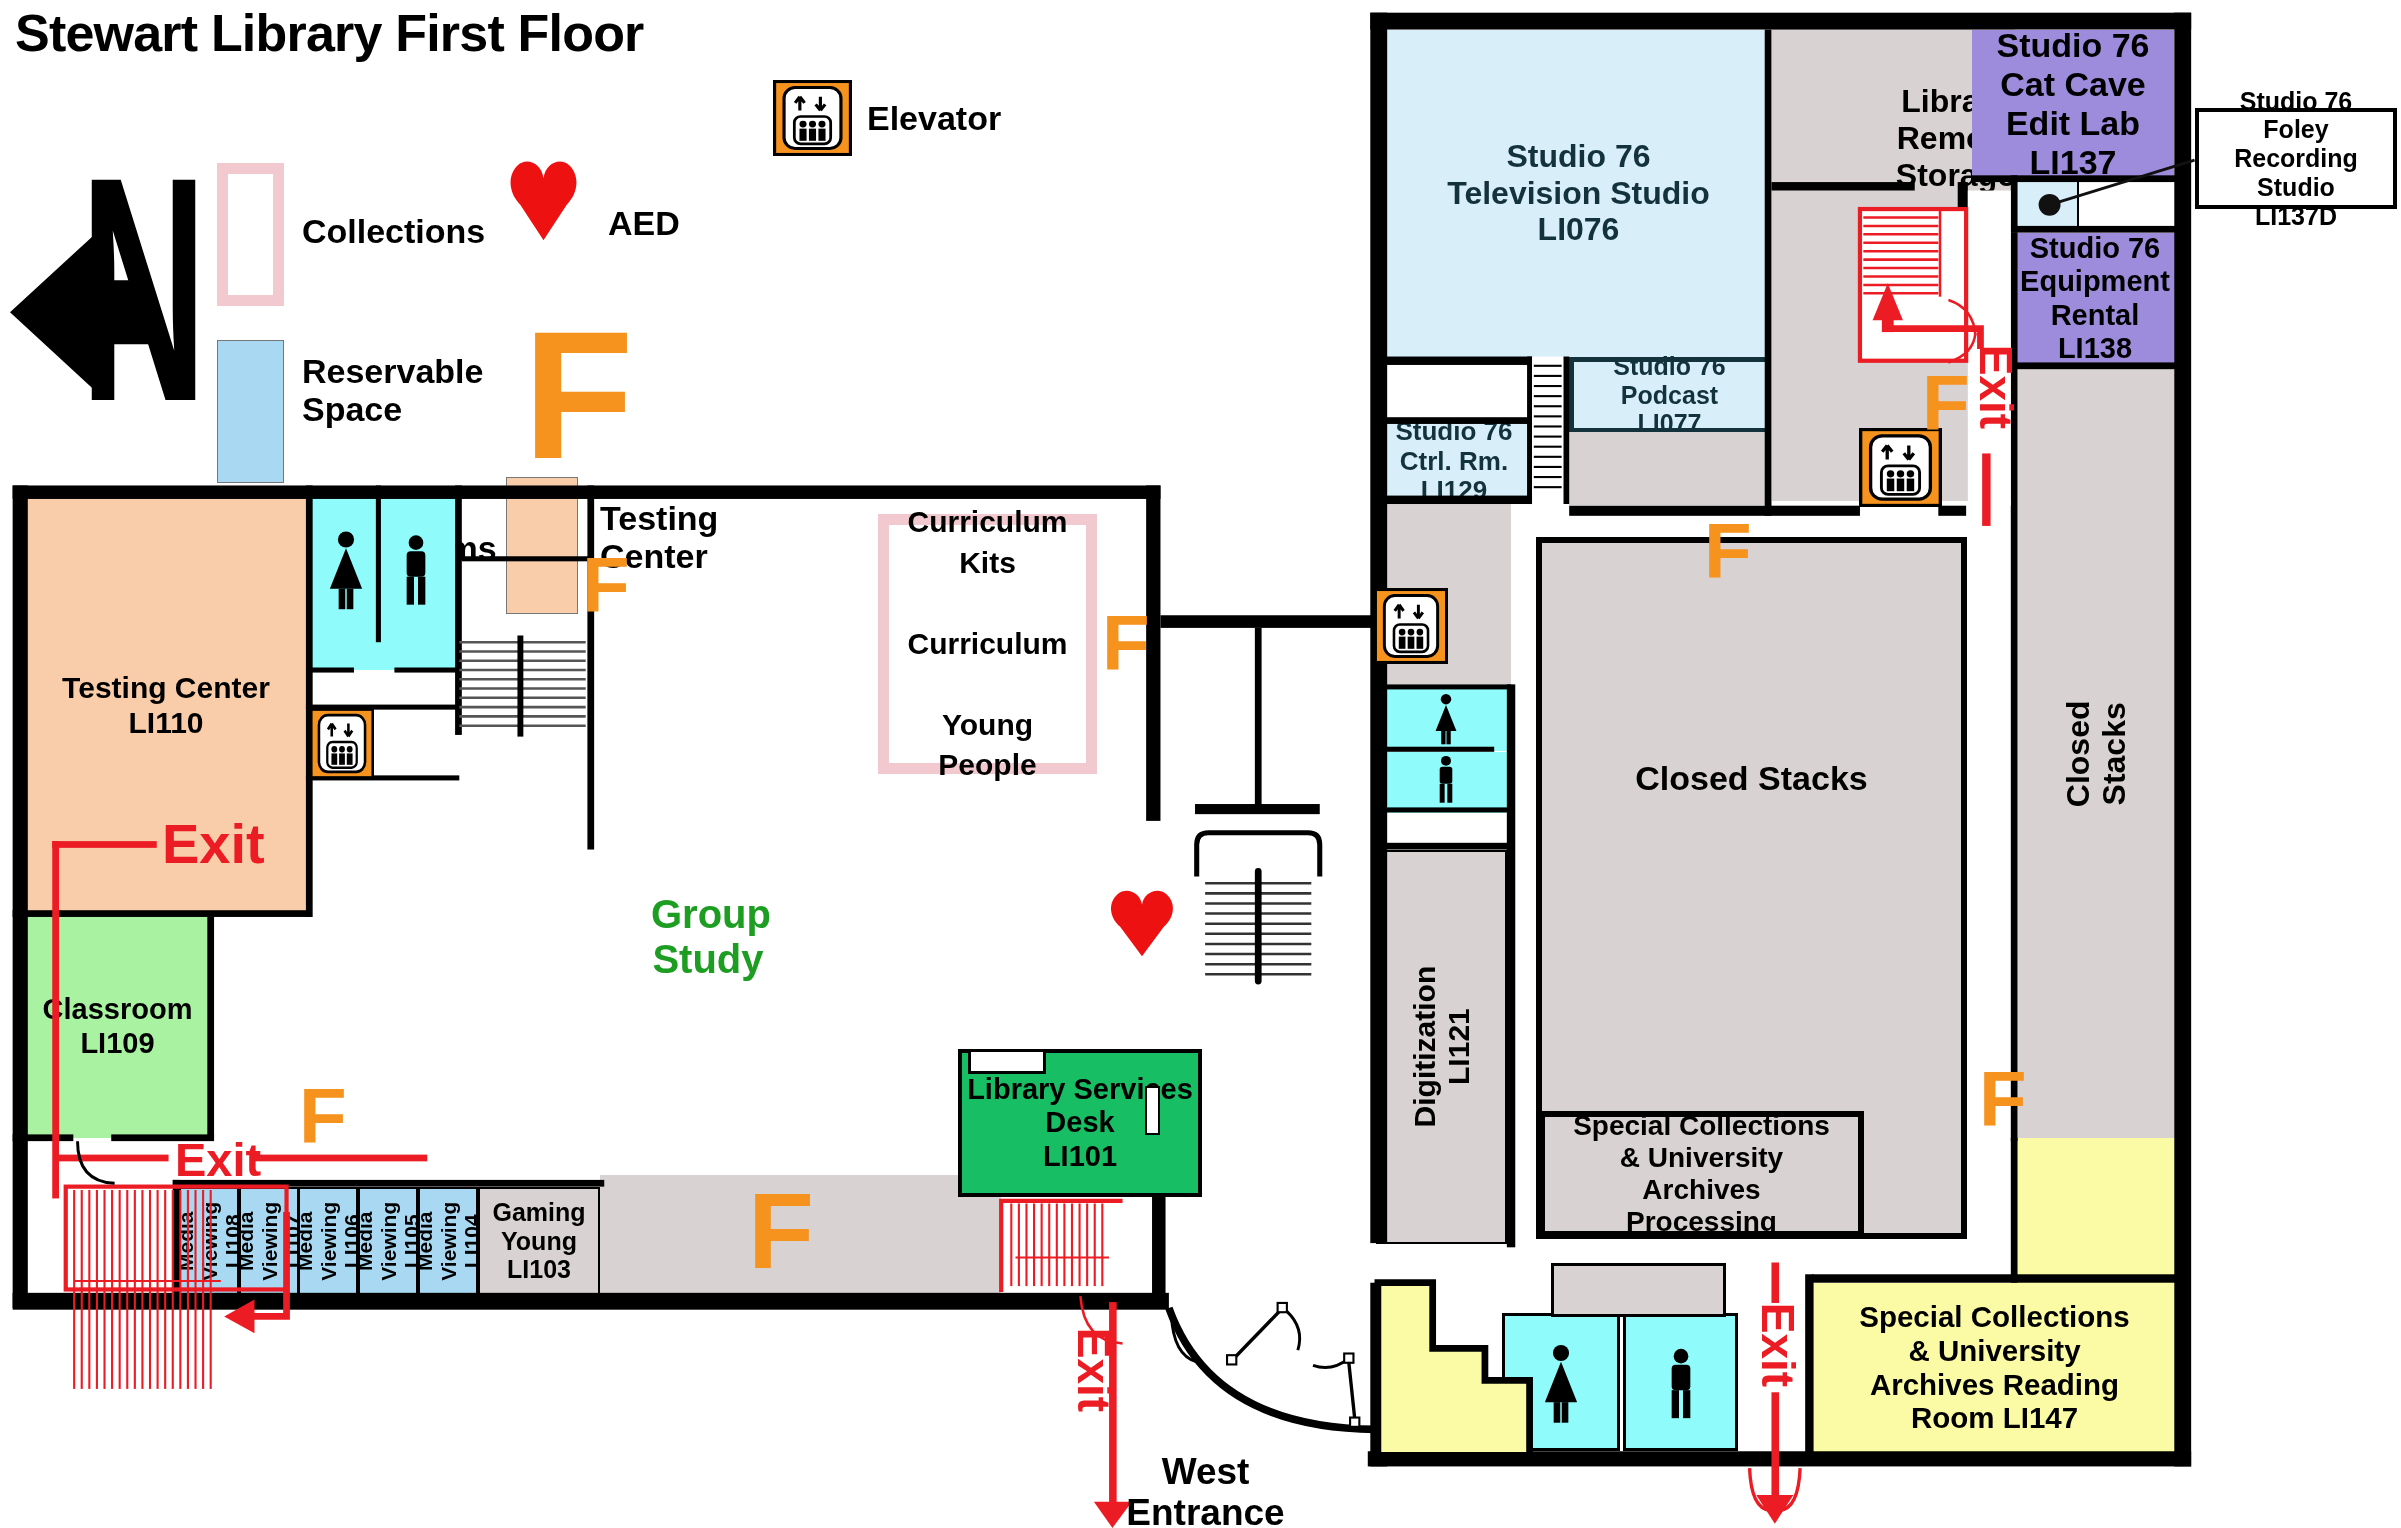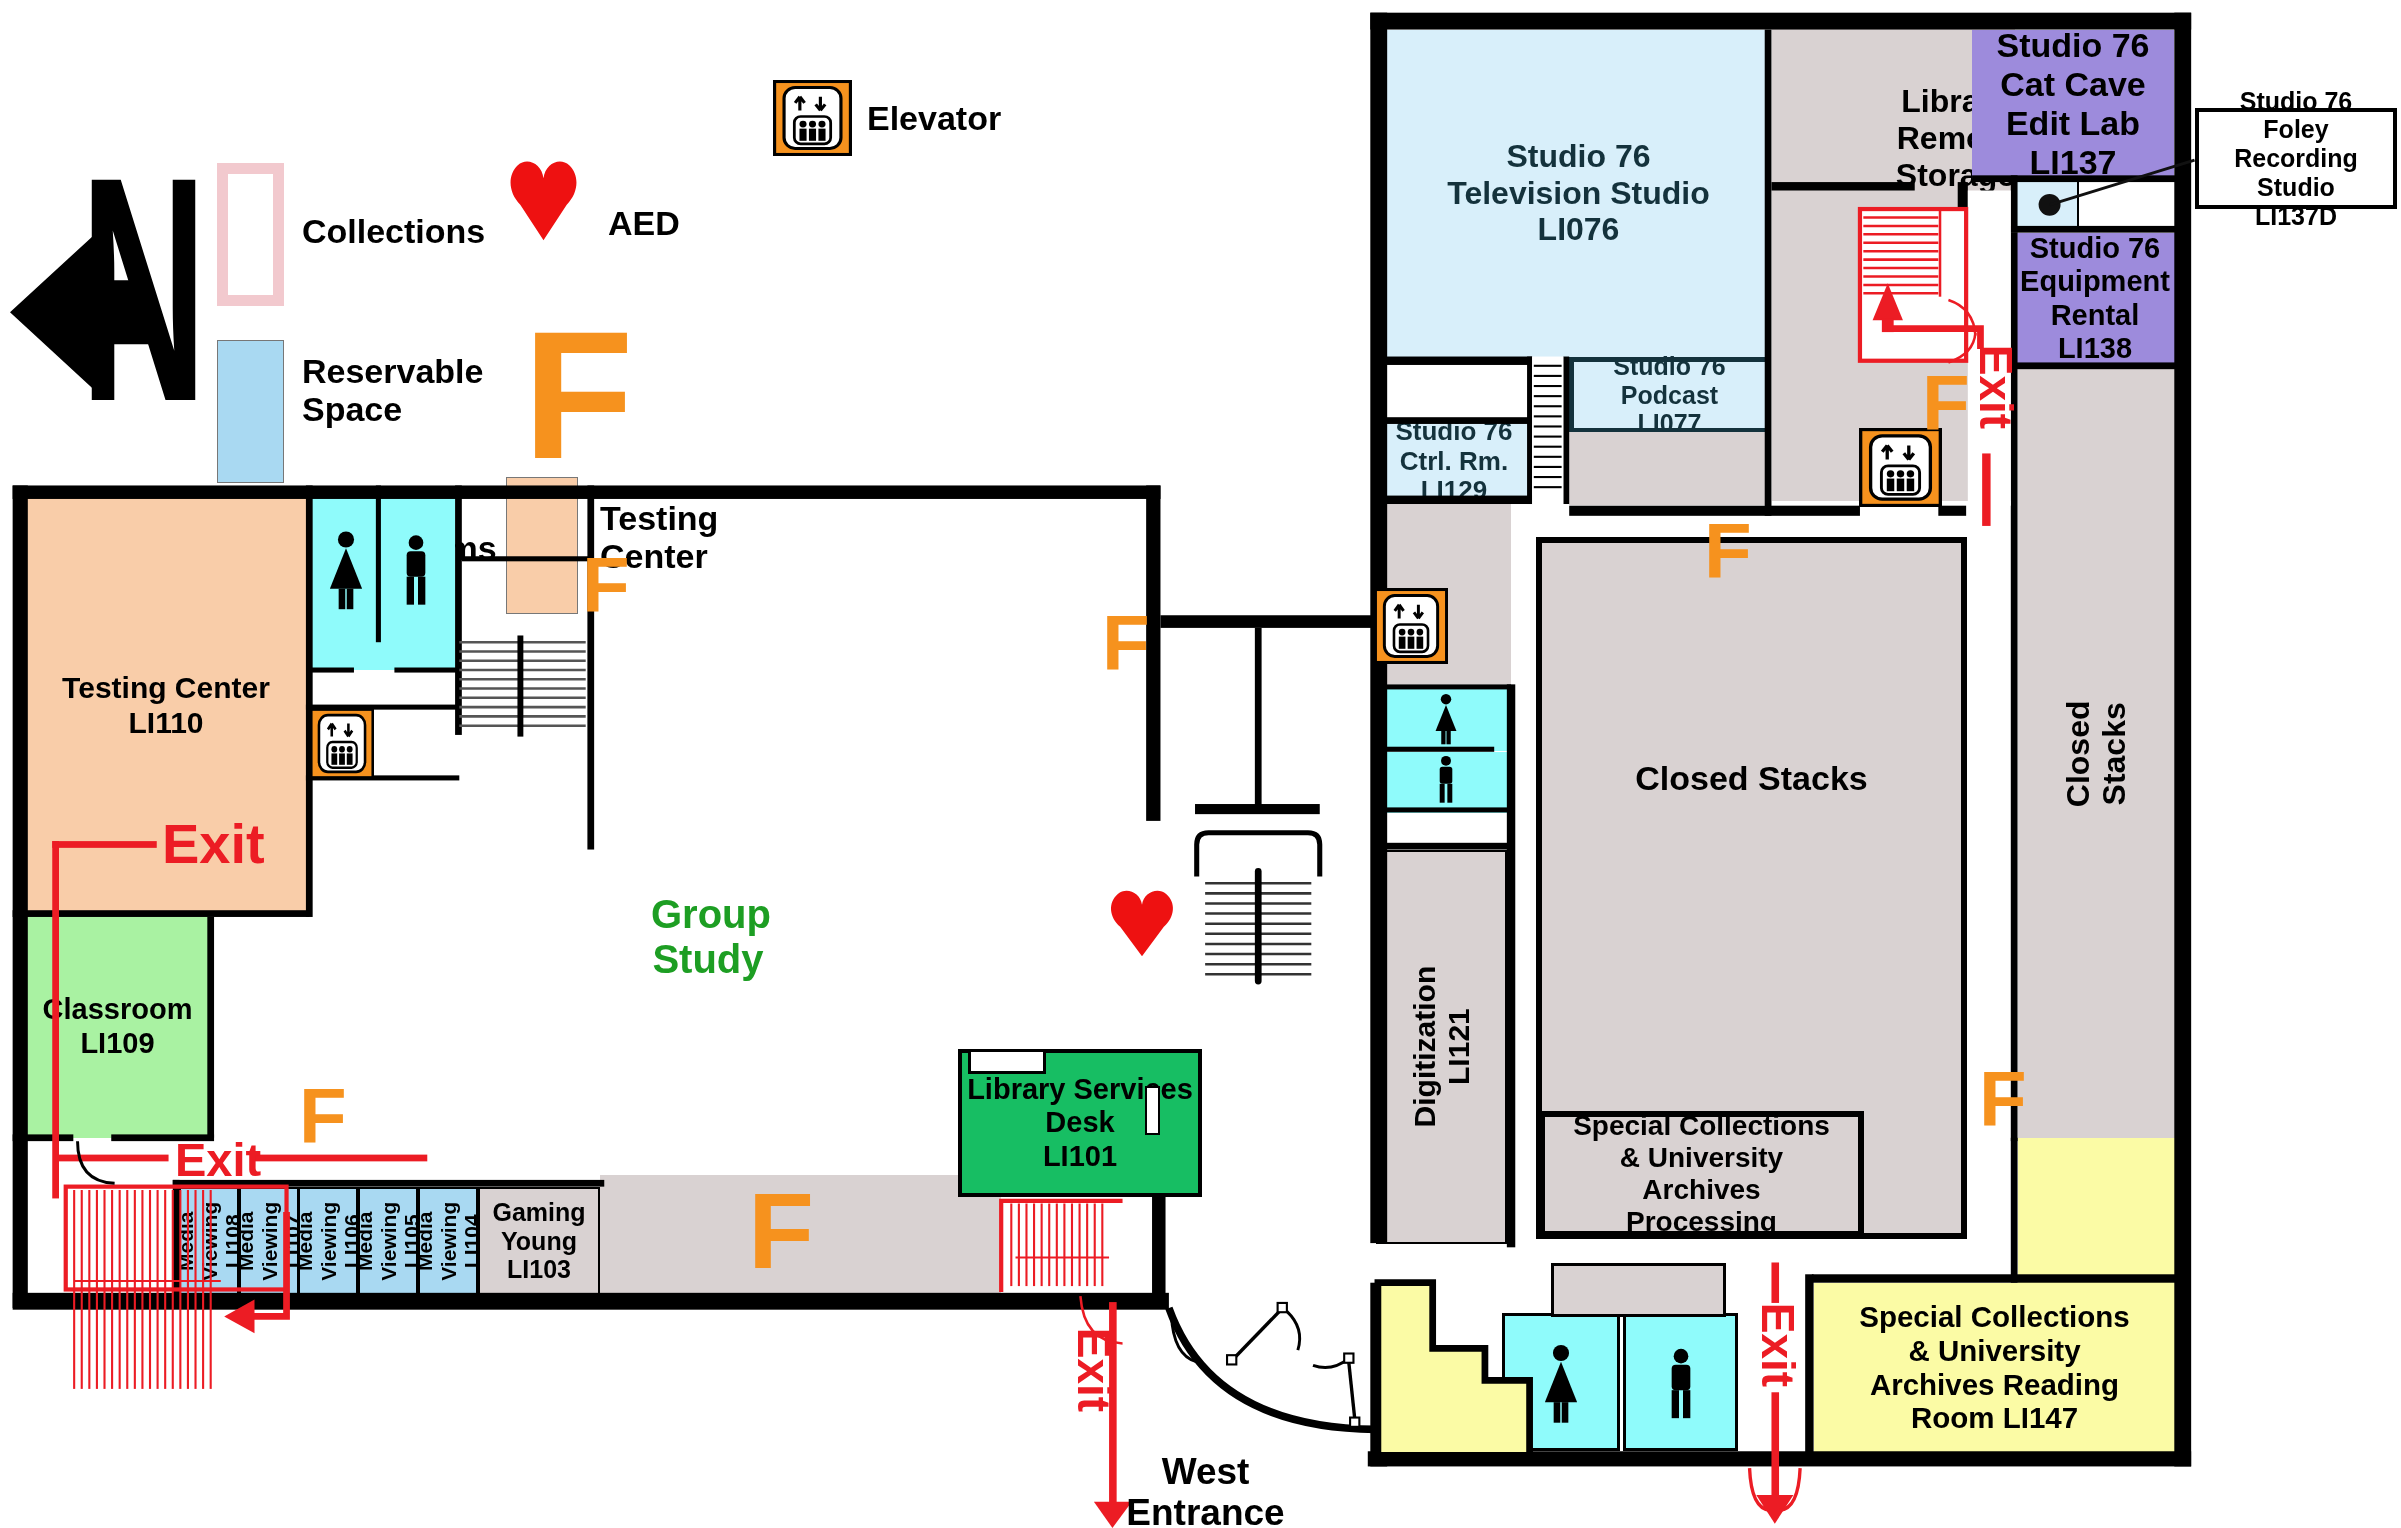--- a/index.html
+++ b/index.html
@@ -49,20 +49,21 @@
             <rect x="45.5" y="64" width="9" height="16"></rect>
             <rect x="57.5" y="64" width="9" height="16"></rect>
         </g>
       </symbol>
       <symbol id="i-heart" viewBox="0 0 100 100">
         <path d="M50,28 C48,12 30,5 19,14 C6,25 8,44 22,56 L50,94 L78,56 C92,44 94,25 81,14 C70,5 52,12 50,28 Z" fill="#EE1111"></path>
       </symbol>
     </defs>
   </svg>
 
+  <div class="title">Stewart Library First Floor</div>
 
   <div class="abs" style="left:10px;top:211px;width:194px;height:211px;">
     <svg width="194" height="211" viewBox="0 0 230 250">
         <polygon points="0,120 100,28 100,82 168,82 168,158 100,158 100,212" fill="#000"></polygon>
       </svg>
   </div>
   <div class="abs" style="left:80px;top:165px;font-size:320px;font-weight:bold;line-height:0.78;transform:scaleX(0.55);transform-origin:left top;">N</div>
 
   <div class="abs" style="left:217px;top:163px;width:67px;height:143px;background:#fff;border:11px solid #F2C9CE;box-sizing:border-box;"></div>
   <div class="lbl" style="left:302px;top:212px;font-size:34px;">Collections</div>
@@ -94,20 +95,25 @@
   </div>
   <div class="lbl" style="left:867px;top:99px;font-size:34px;">Elevator</div>
 
   <div class="room" style="left:25px;top:497px;width:282px;height:417px;background:#F9CDA9;font-size:30px;"><span>Testing Center
 LI110</span></div>
   <div class="room" style="left:25px;top:915px;width:185px;height:223px;background:#A9F2A2;font-size:29px;"><span>Classroom
 LI109</span></div>
   <div class="room" style="left:310px;top:491px;width:69px;height:179px;background:#8FFBFB;"></div>
   <div class="room" style="left:379px;top:491px;width:76px;height:179px;background:#8FFBFB;"></div>
 
+  <div class="room" style="left:878px;top:514px;width:219px;height:260px;background:#fff;border:11.8px solid #F2C9CE;font-size:30px;"><span style="line-height:1.35;">Curriculum Kits
+
+Curriculum
+
+Young People</span></div>
 
   <div class="room" style="left:179px;top:1187px;width:60px;height:108px;background:#A9D9F2;border:2.5px solid #000;font-size:21px;"><span class="vrot">Media
 Viewing
 LI108</span></div>
   <div class="room" style="left:239px;top:1187px;width:60px;height:108px;background:#A9D9F2;border:2.5px solid #000;font-size:21px;"><span class="vrot">Media
 Viewing
 LI107</span></div>
   <div class="room" style="left:298px;top:1187px;width:60px;height:108px;background:#A9D9F2;border:2.5px solid #000;font-size:21px;"><span class="vrot">Media
 Viewing
 LI106</span></div>

